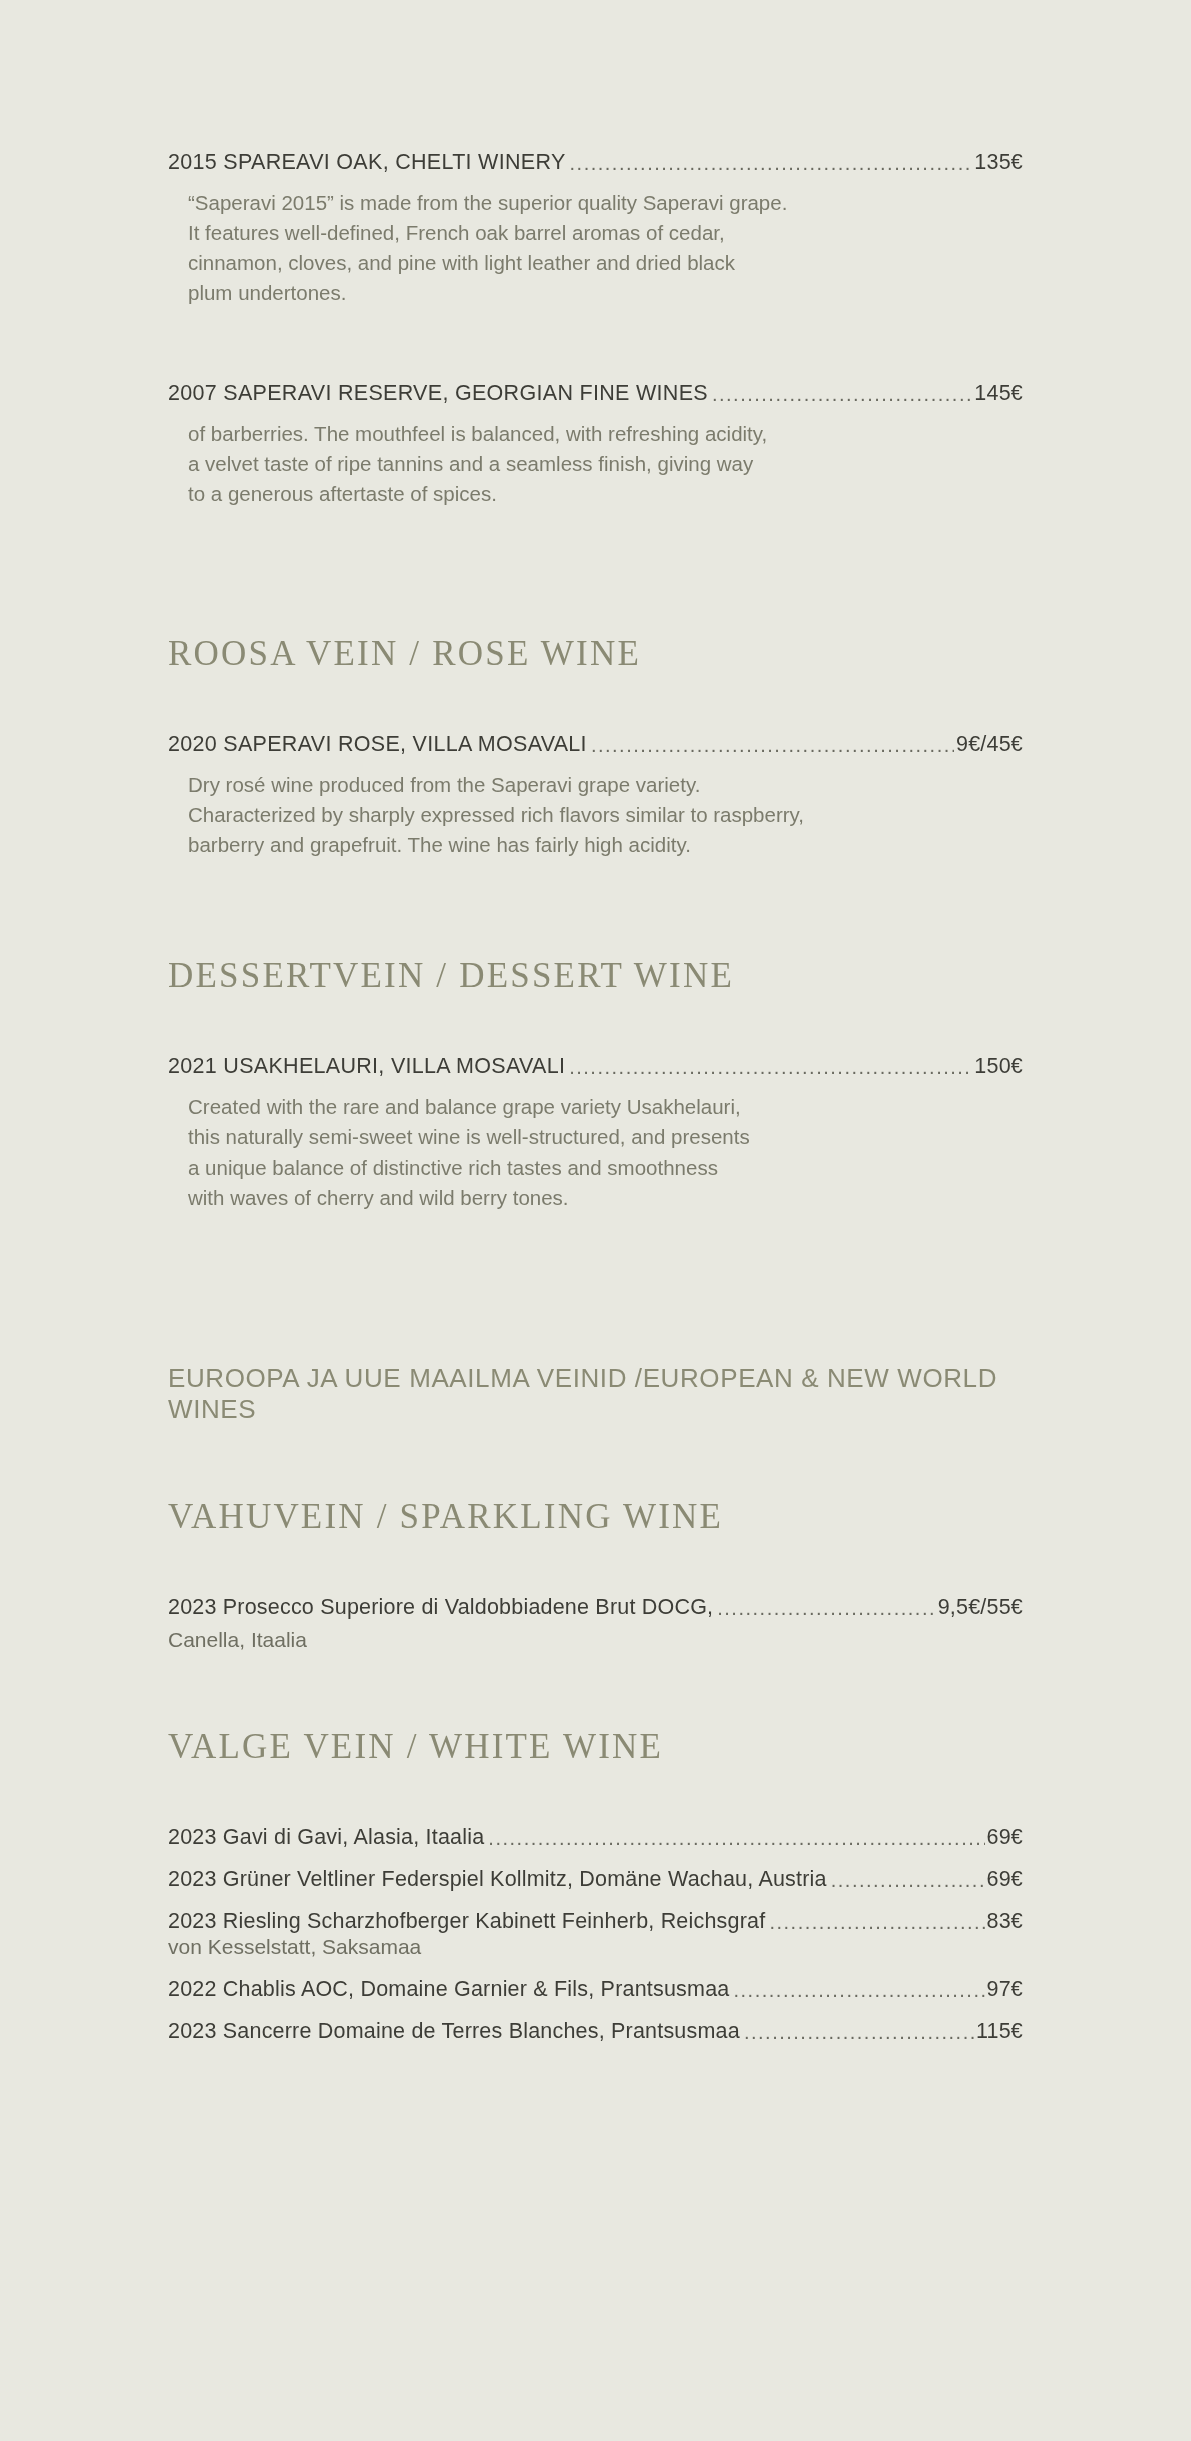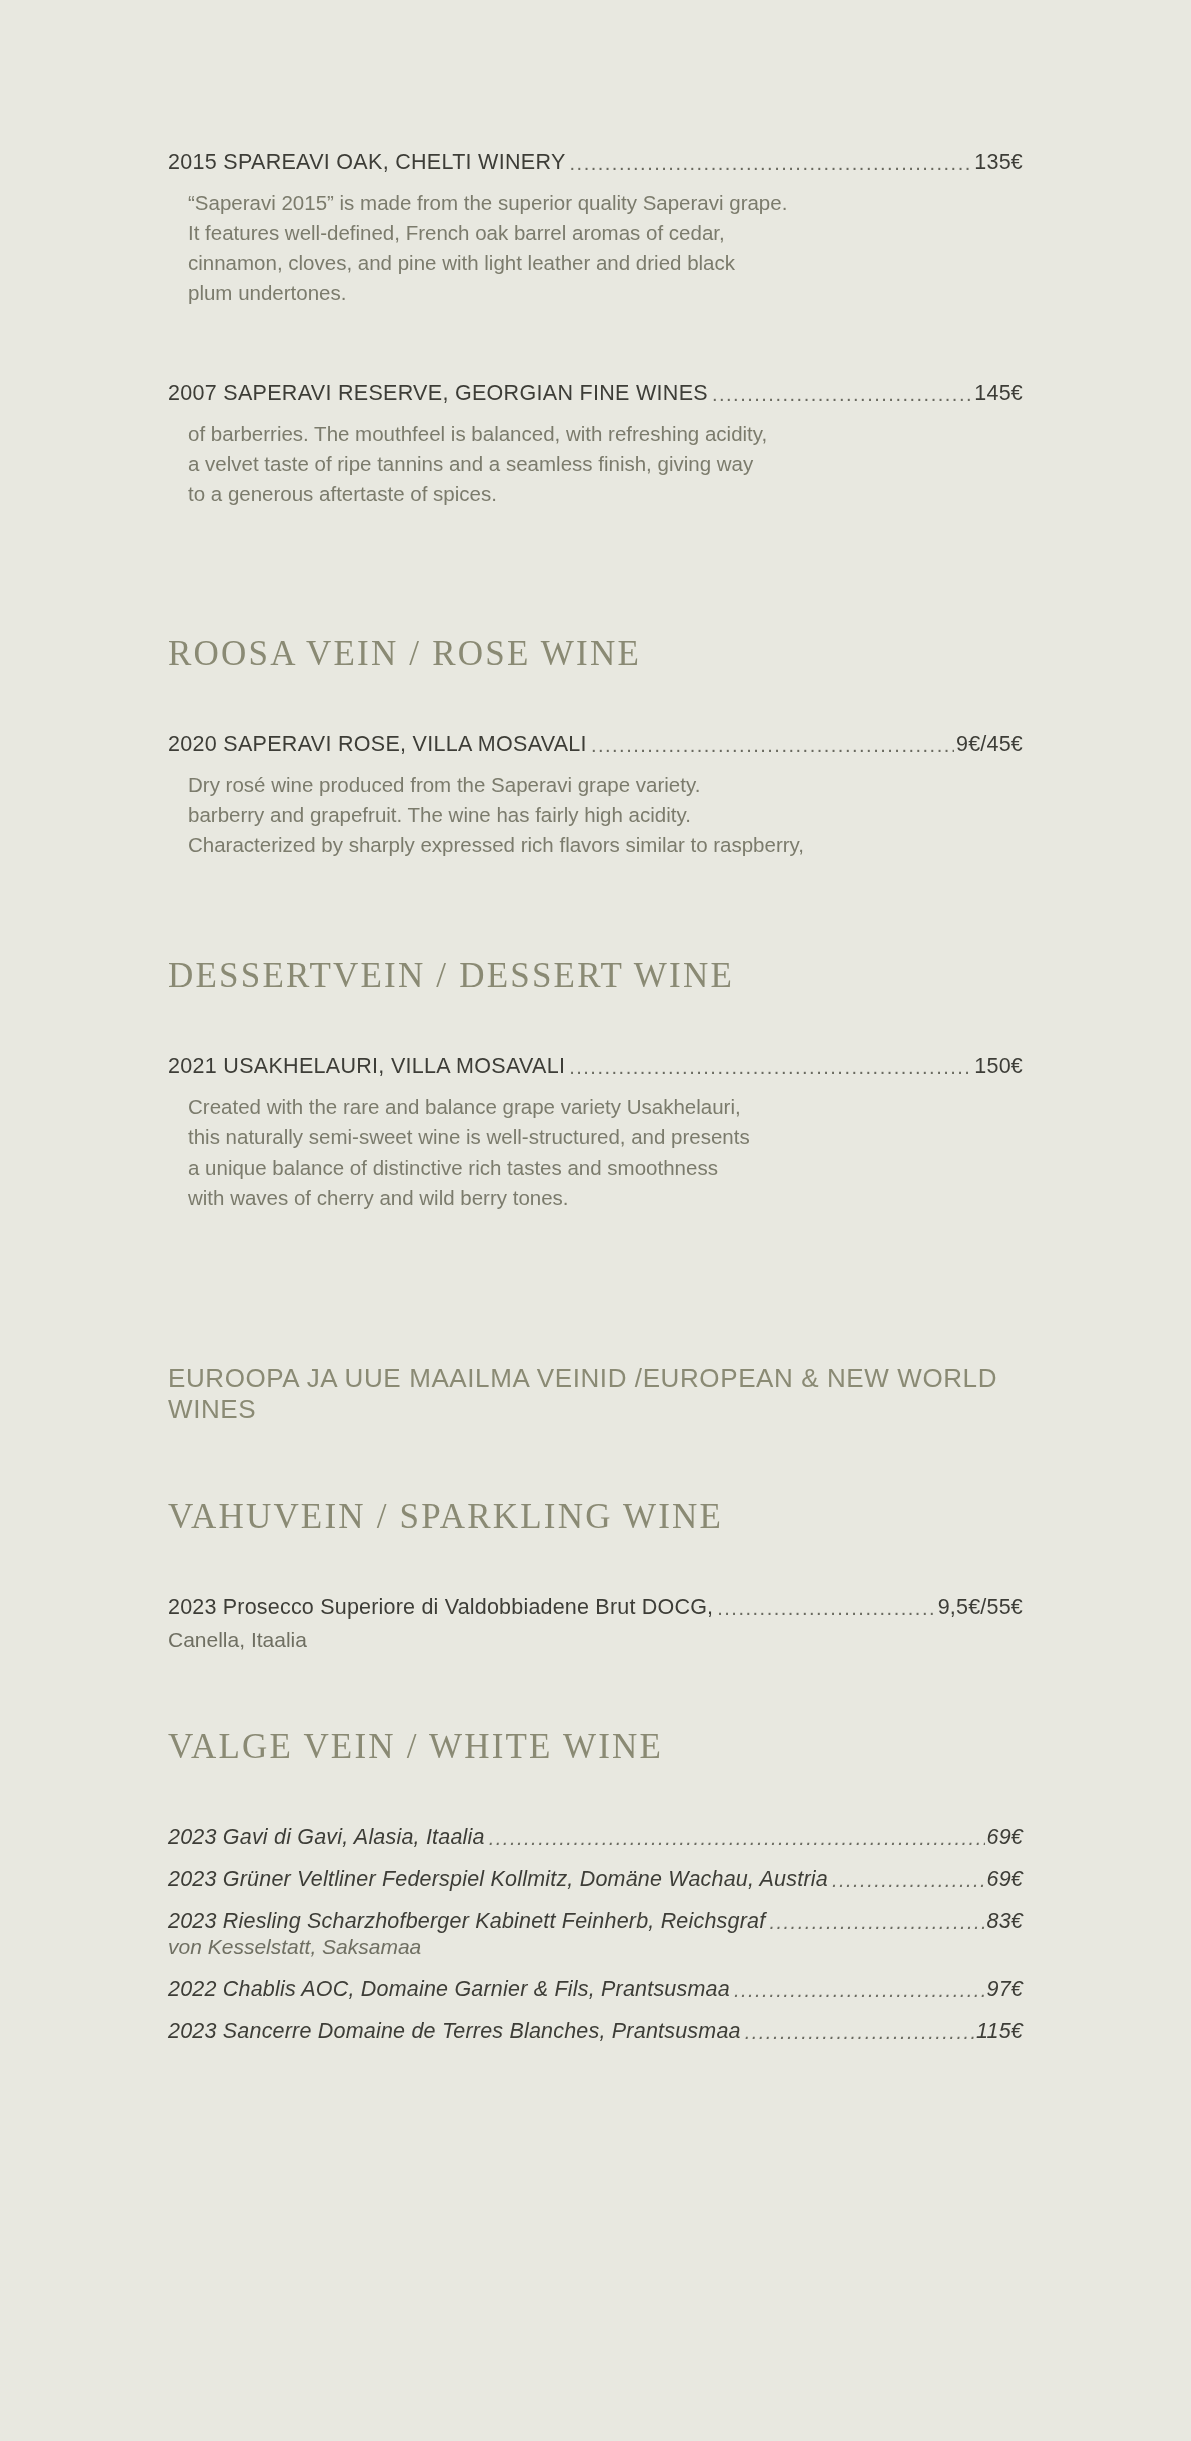--- a/index.html
+++ b/index.html
@@ -93,21 +93,20 @@
   .sp-72 { height: 72px; }
   .sp-96 { height: 96px; }
   .sp-125 { height: 125px; }
   .sp-150 { height: 150px; }
 
   .list-rows .entry-line {
     margin-bottom: 0;
   }
   .list-rows .row {
     margin-bottom: 17px;
-    font-style: italic;
   }
   .row-sub {
     font-size: 21px;
     color: #6f6f62;
     line-height: 1.25;
   }
 </style>
 </head>
 <body>
 
@@ -152,22 +151,22 @@
     <div class="sp-58"></div>
 
     <div class="entry">
       <div class="entry-line upper">
         <span class="name">2020 SAPERAVI ROSE, VILLA MOSAVALI</span>
         <span class="dots">.............................................................................................................................................................</span>
         <span class="price">9€/45€</span>
       </div>
       <div class="desc">
         <span class="line">Dry rosé wine produced from the Saperavi grape variety.</span>
+        <span class="line">Characterized by sharply expressed rich flavors similar to raspberry,</span>
         <span class="line">barberry and grapefruit. The wine has fairly high acidity.</span>
-        <span class="line">Characterized by sharply expressed rich flavors similar to raspberry,</span>
       </div>
     </div>
 
     <div class="sp-96"></div>
 
     <div class="section-title">DESSERTVEIN / DESSERT WINE</div>
 
     <div class="sp-58"></div>
 
     <div class="entry">

